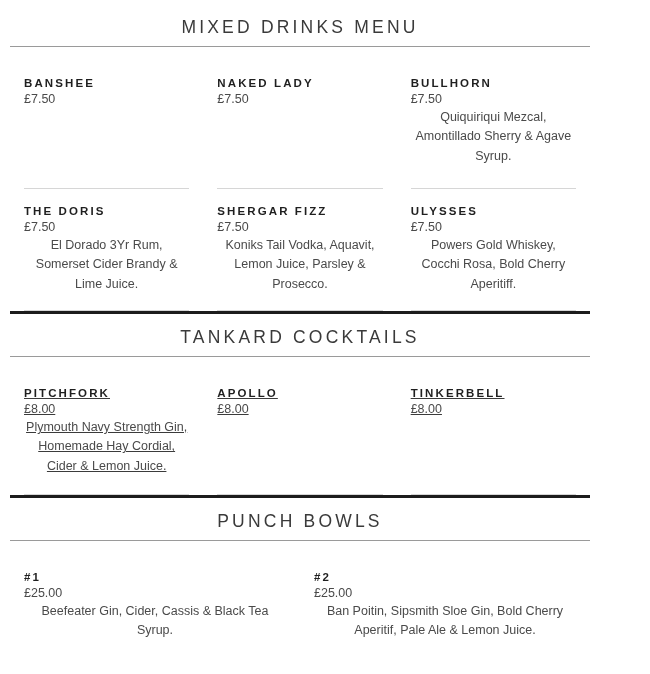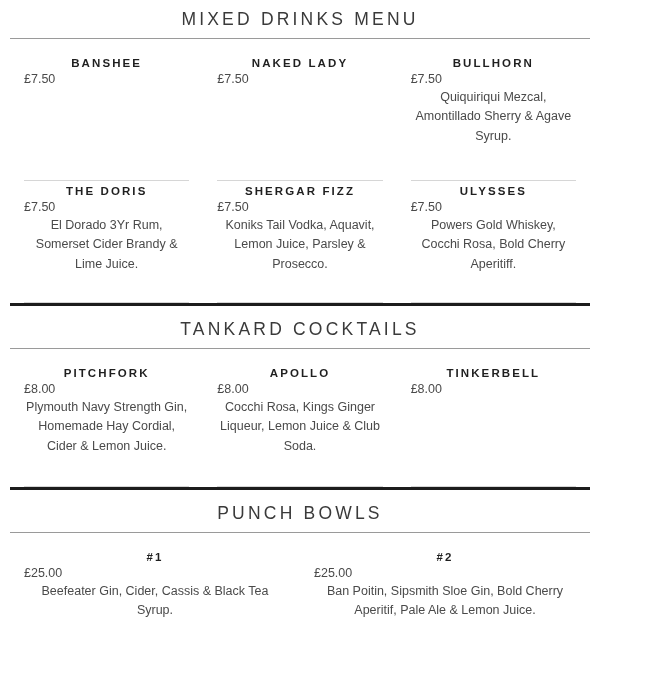--- a/index.html
+++ b/index.html
@@ -10,21 +10,21 @@
   }
   body {
     width: 650px;
     height: 674px;
     font-family: "Liberation Sans", sans-serif;
     color: #3b3b3b;
     overflow: hidden;
   }
   .menu {
     width: 600px;
-    padding: 4px 10px;
+    padding: 12px 10px;
   }
 
   
   .section-title {
     text-align: center;
     font-size: 17.5px;
     font-weight: 400;
     letter-spacing: 3.2px;
     color: #3a3a3a;
     padding: 5px 0 8px 0;
@@ -57,26 +57,25 @@
 
   .item {
     flex: 1 1 auto;
     display: flex;
     flex-direction: column;
   }
   .item-body {
     flex: 1 1 auto;
   }
   .item-name {
-    text-align: center;
     font-size: 11.5px;
     font-weight: bold;
     letter-spacing: 2.1px;
     color: #1f1f1f;
-    margin: 4px 0 0 0;
+    margin: 16px 0 0 0;
     white-space: nowrap;
   }
   .item-price {
     font-size: 12.5px;
     color: #4a4a4a;
     margin: 3px 0 0 0;
   }
   .item-desc {
     text-align: center;
     font-size: 12.5px;
@@ -86,21 +85,21 @@
   }
   .item-rule {
     height: 0;
     border-top: 1px solid #d6d6d6;
     margin-top: 14px;
   }
 
   
   .sec-mixed .row-1 .col { min-height: 128px; }
   .sec-mixed .row-2 .col { min-height: 122px; }
-  .sec-tankard .row-1 .col { min-height: 124px; }
+  .sec-tankard .row-1 .col { min-height: 124px; text-decoration: underline; }
   .sec-punch .row-1 .col { min-height: 100px; }
   .sec-tankard .section-title { padding-top: 13px; }
   .sec-punch .section-title { padding-top: 13px; }
 </style>
 </head>
 <body>
 
 <div class="menu">
 
   <section class="sec-mixed">
@@ -187,21 +186,20 @@
             <div class="item-desc">Plymouth Navy Strength Gin, Homemade Hay Cordial, Cider &amp; Lemon Juice.</div>
           </div>
           <div class="item-rule"></div>
         </div>
       </div>
       <div class="col">
         <div class="item">
           <div class="item-body">
             <div class="item-name">APOLLO</div>
             <div class="item-price">£8.00</div>
-            <div class="item-desc">Cocchi Rosa, Kings Ginger Liqueur, Lemon Juice &amp; Club Soda.</div>
           </div>
           <div class="item-rule"></div>
         </div>
       </div>
       <div class="col">
         <div class="item">
           <div class="item-body">
             <div class="item-name">TINKERBELL</div>
             <div class="item-price">£8.00</div>
           </div>

